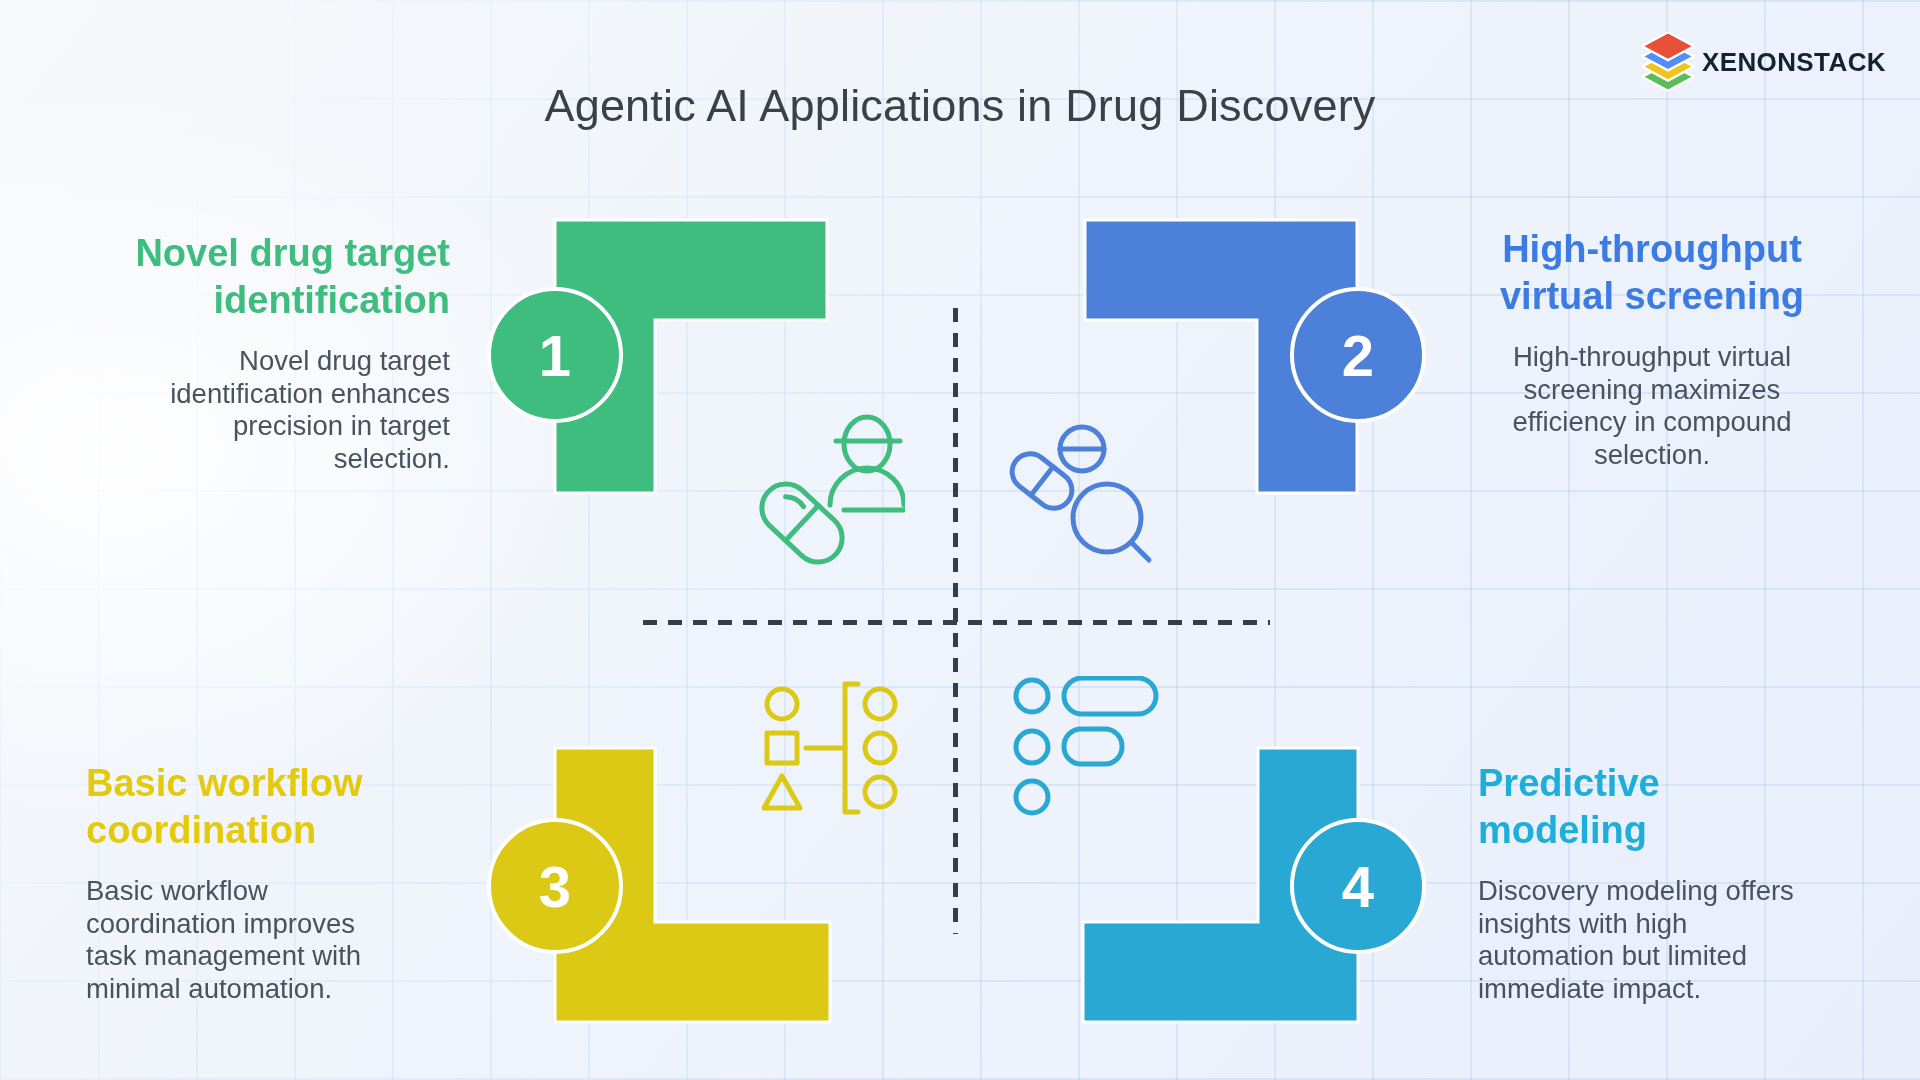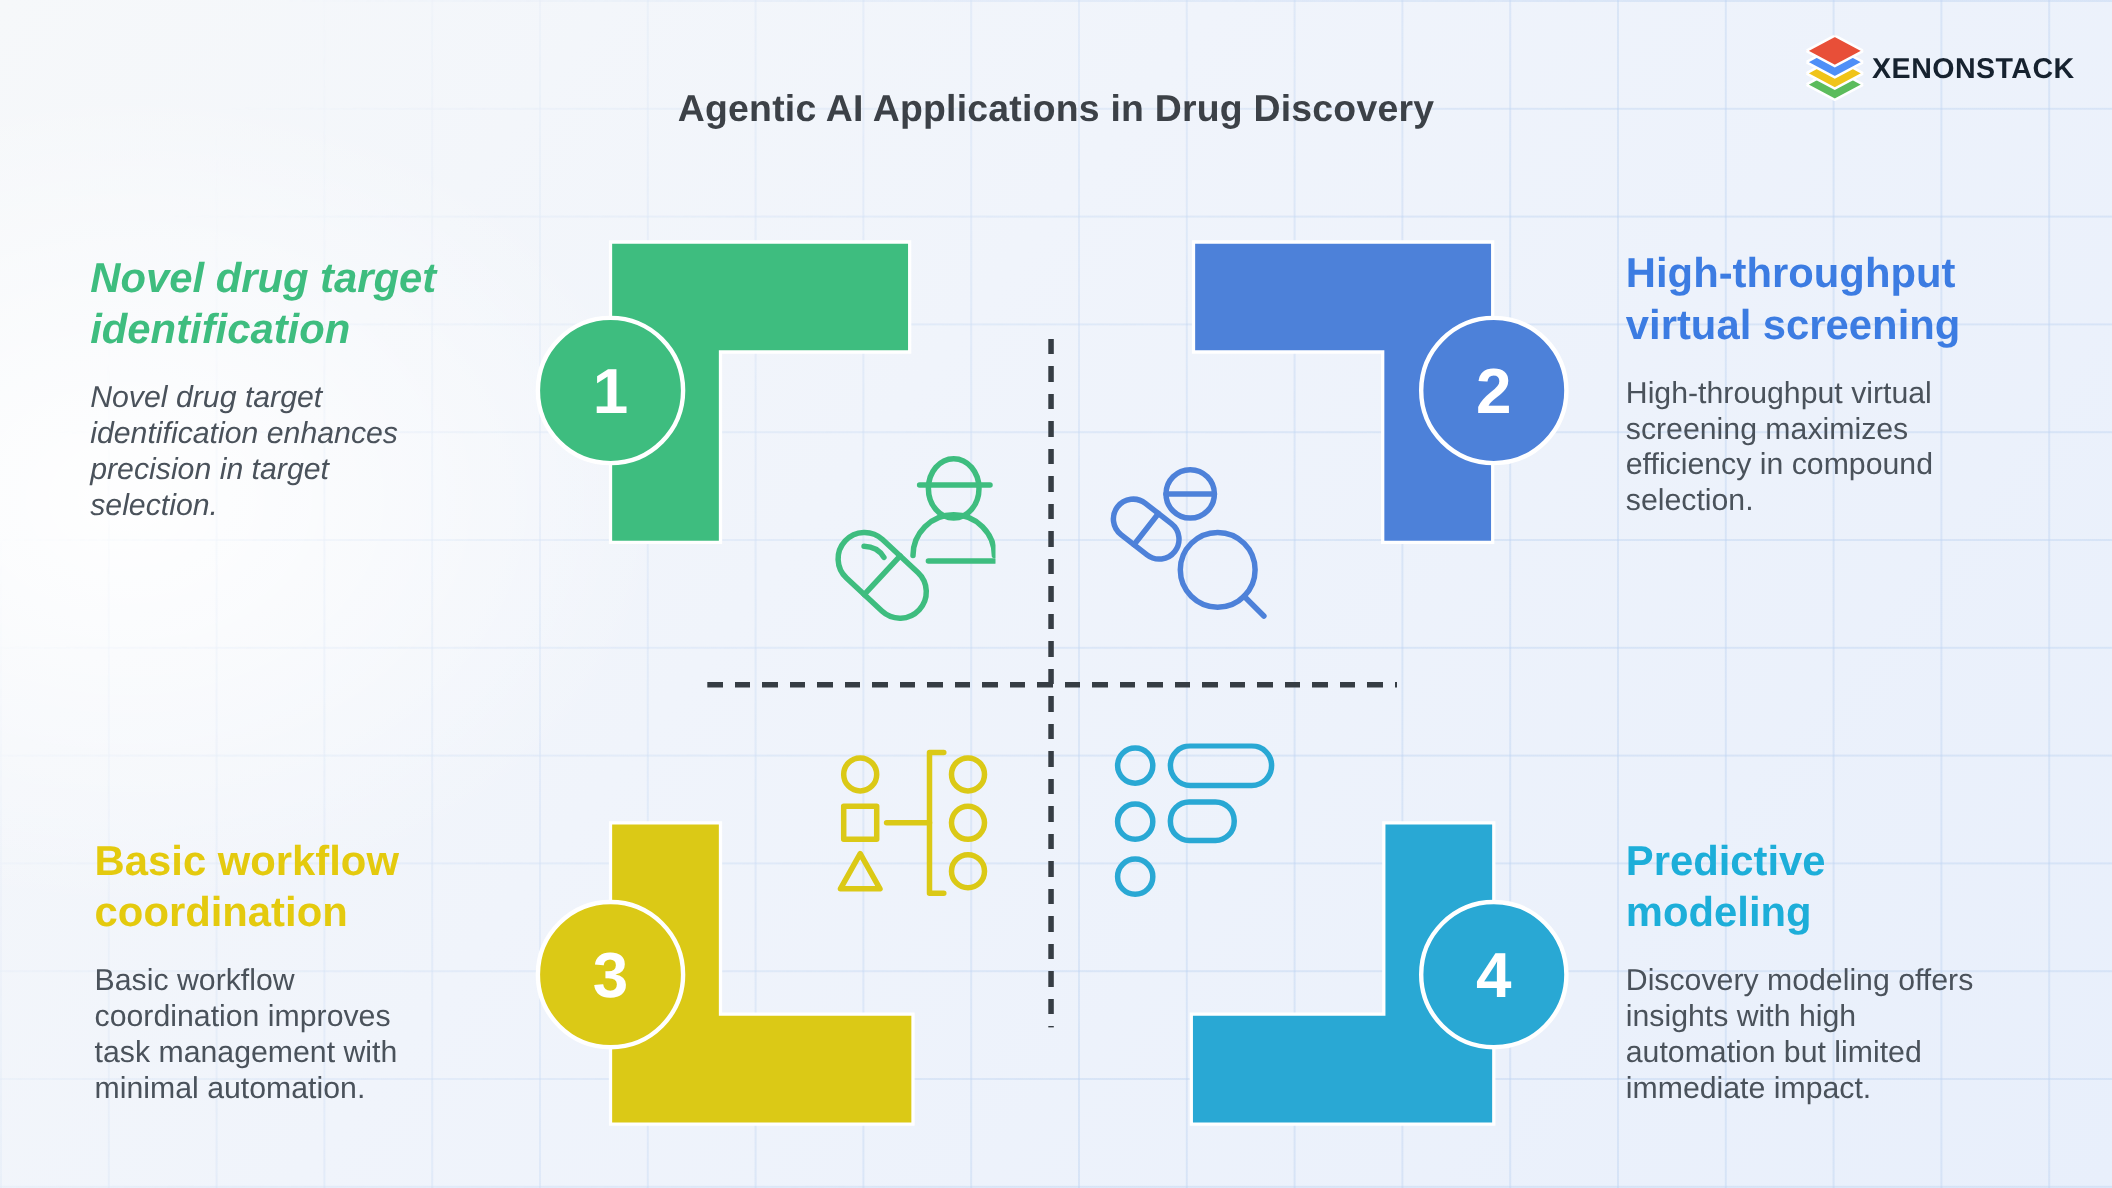--- a/index.html
+++ b/index.html
@@ -15,21 +15,21 @@
     position:absolute; inset:0;
     background-image:
       linear-gradient(to right, rgba(186,209,241,0.40) 2px, transparent 2px),
       linear-gradient(to bottom, rgba(186,209,241,0.40) 2px, transparent 2px);
     background-size:98px 98px;
     -webkit-mask-image:linear-gradient(118deg, rgba(0,0,0,0) 10%, rgba(0,0,0,0.55) 32%, #000 60%);
     mask-image:linear-gradient(118deg, rgba(0,0,0,0) 10%, rgba(0,0,0,0.55) 32%, #000 60%);
   }
   .title {
     position:absolute; top:80px; left:0; width:100%;
-    text-align:center; font-size:34px; font-weight:700;
+    text-align:center; font-size:45px; font-weight:400;
     color:#3c4147; letter-spacing:0.2px;
   }
   .logo { position:absolute; top:32px; right:34px; display:flex; align-items:center; gap:8px; }
   .logo-text { font-weight:bold; font-size:26px; color:#16222f; letter-spacing:0.4px; }
 
   .abs { position:absolute; }
   .badge {
     position:absolute; width:136px; height:136px; border-radius:50%;
     border:4px solid #ffffff; display:flex; align-items:center; justify-content:center;
     color:#ffffff; font-size:58px; font-weight:bold; z-index:3;
@@ -38,22 +38,22 @@
     position:absolute; left:643px; top:620px; width:627px; height:5px;
     background:repeating-linear-gradient(90deg, #363d44 0 14px, transparent 14px 25px);
   }
   .dash-v {
     position:absolute; left:953px; top:308px; width:5px; height:626px;
     background:repeating-linear-gradient(180deg, #363d44 0 14px, transparent 14px 25px);
   }
   .tblock { position:absolute; width:348px; z-index:2; }
   .tblock h2 { font-size:38px; line-height:1.24; font-weight:bold; white-space:pre-line; }
   .tblock p  { margin-top:21px; font-size:27.5px; line-height:1.18; color:#4a525b; white-space:pre-line; }
-  .tl { left:82px;  top:230px; text-align:left;font-style:italic; }
-  .tr { left:1478px; top:226px; text-align:left; }
+  .tl { left:102px;  top:230px; text-align:right; }
+  .tr { left:1478px; top:226px; text-align:center; }
   .bl { left:86px;  top:760px; text-align:left; }
   .br { left:1478px; top:760px; text-align:left; }
 
   svg { display:block; }
   .icon-stroke { fill:none; stroke-width:5; stroke-linecap:round; stroke-linejoin:round; }
 </style>
 </head>
 <body>
 
 <div class="canvas">

